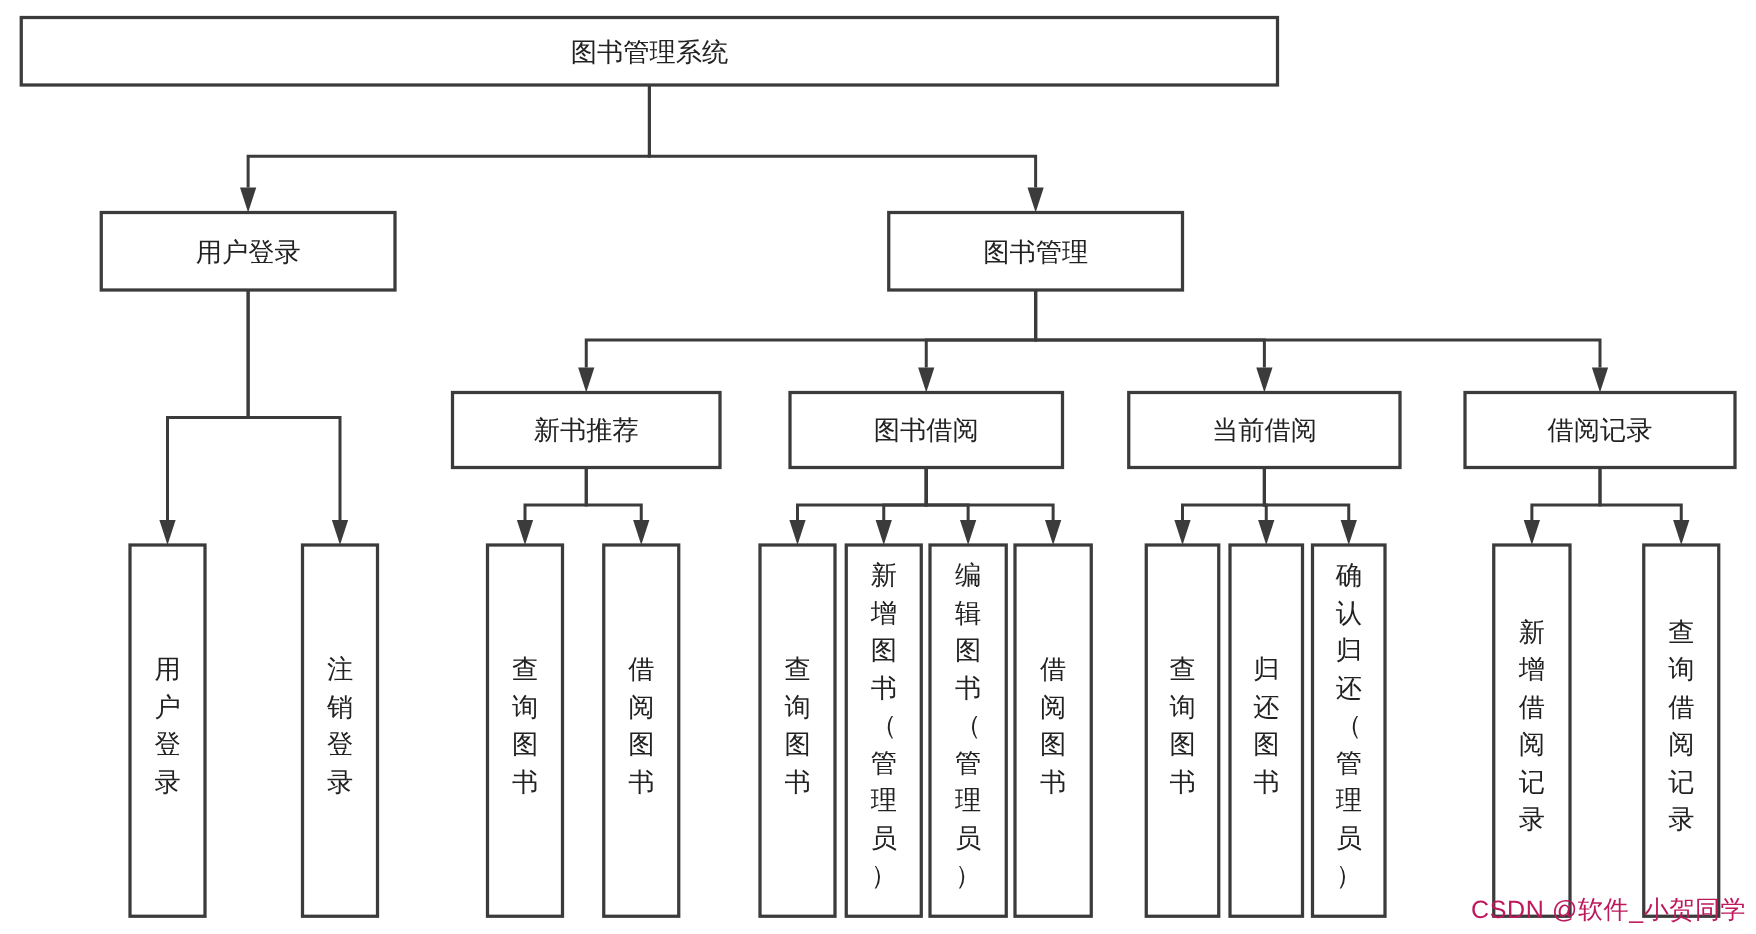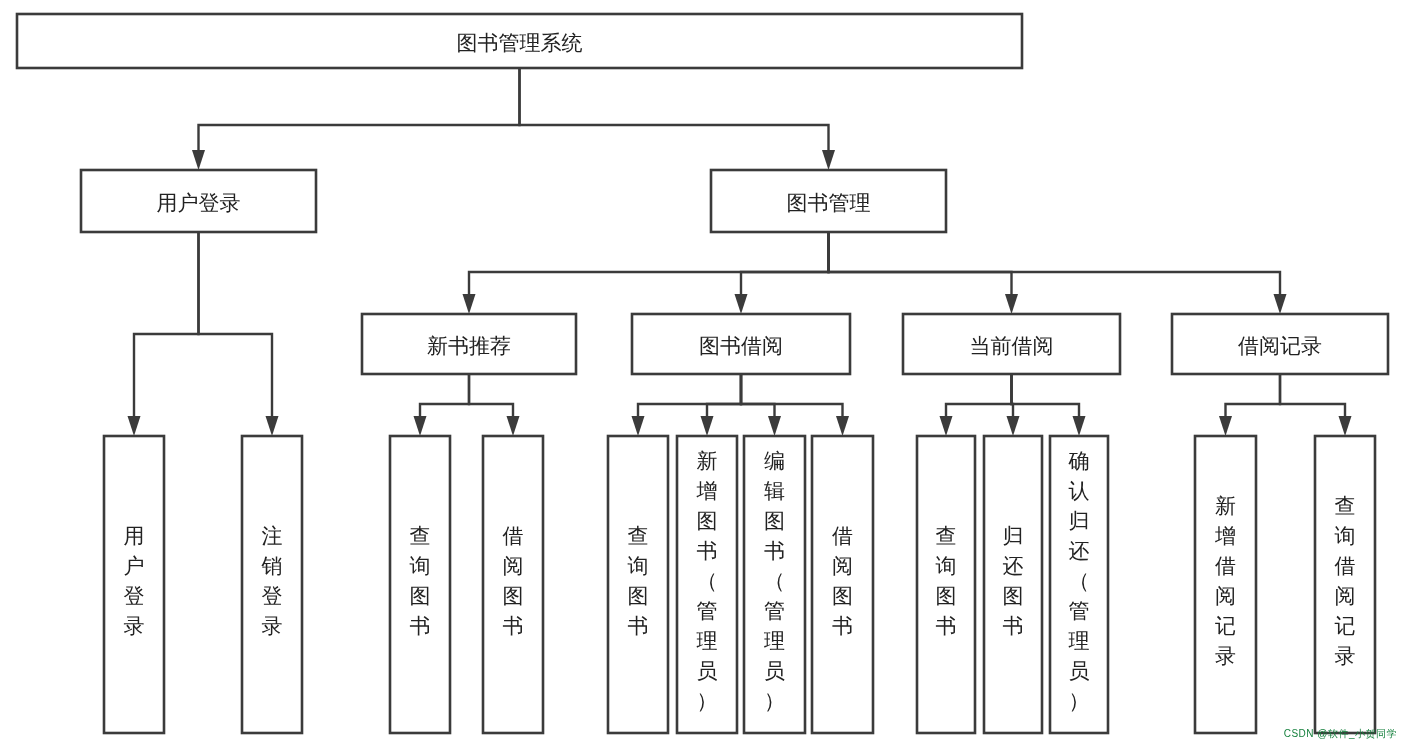--- a/index.html
+++ b/index.html
@@ -44,22 +44,22 @@
   }
   .arrow-head {
     fill: #3b3b3b;
     stroke: none;
   }
   .watermark {
     position: absolute;
     right: 8px;
     bottom: 6px;
     font-family: "Liberation Sans", "DejaVu Sans", sans-serif;
-    font-size: 10px;
-    color: #15803d;
+    font-size: 20px;
+    color: #be185d;
     letter-spacing: 0.5px;
     white-space: nowrap;
     pointer-events: none;
     margin-left: 42px;
   }
 </style>
 </head>
 <body>
 
 <svg id="diagram" viewBox="0 0 1405 747" xmlns="http://www.w3.org/2000/svg">

